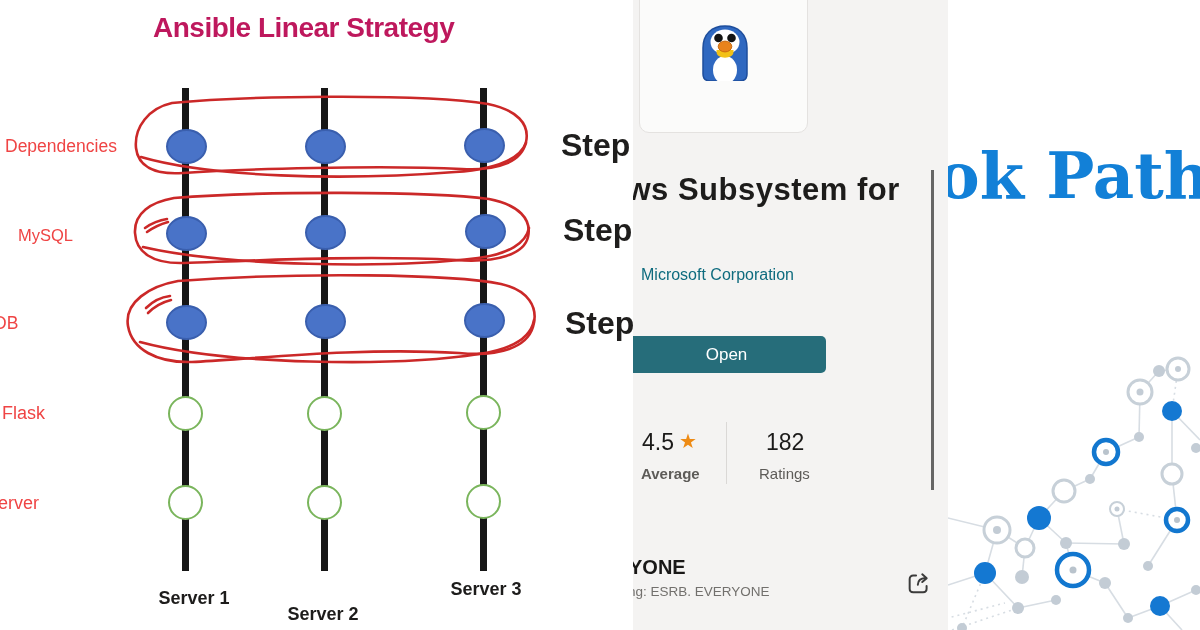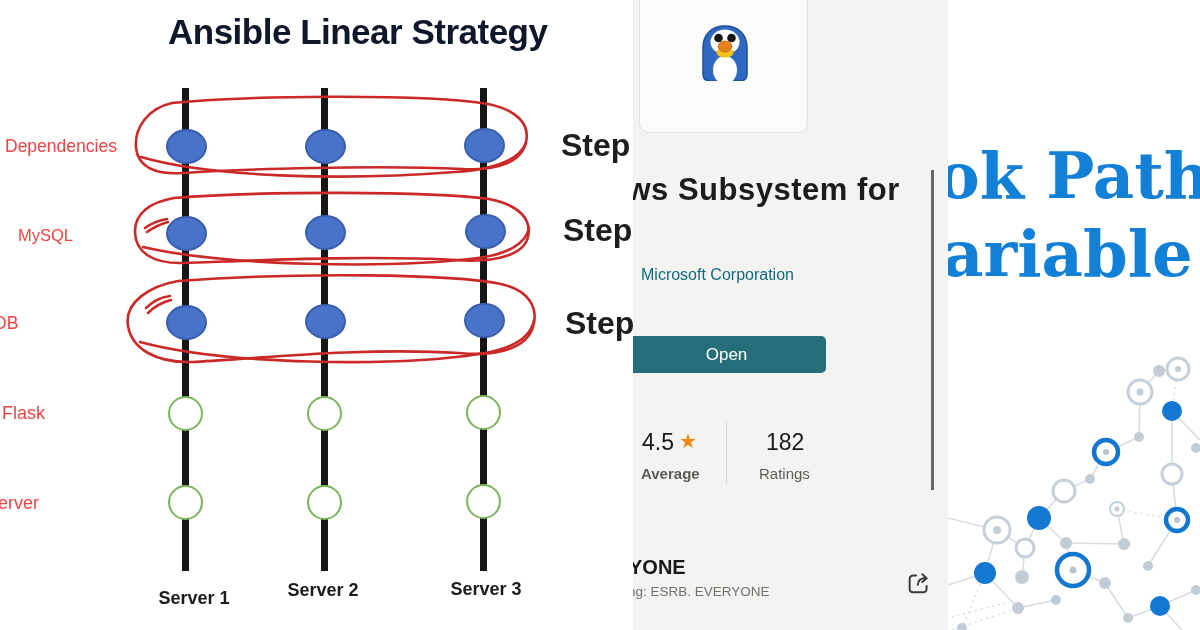--- a/index.html
+++ b/index.html
@@ -1,22 +1,22 @@
 <!DOCTYPE html>
 <html><head>
 <meta charset="utf-8">
 <style>
   html,body{margin:0;padding:0;background:#e9e9e9;}
   .canvas{position:relative;width:1200px;height:630px;overflow:hidden;background:#ffffff;
           font-family:"Liberation Sans",sans-serif;}
   .abs{position:absolute;}
   
   .panel-diagram{left:0;top:0;width:633px;height:630px;background:#ffffff;overflow:hidden;z-index:1;}
-  .diagram-title{left:168px;top:12px;width:390px;font-size:35px;font-weight:800;letter-spacing:-0.5px;
-                 color:#0f172a;white-space:nowrap;}
+  .diagram-title{left:153px;top:12px;width:390px;font-size:28px;font-weight:800;letter-spacing:-0.5px;
+                 color:#be185d;white-space:nowrap;}
   .vline{top:88px;width:7px;height:483px;background:#161616;}
   .dot-blue{width:41px;height:35px;border-radius:50%;background:#4973c8;border:2px solid #3a5fae;box-sizing:border-box;}
   .dot-green{width:35px;height:35px;border-radius:50%;background:#ffffff;border:2px solid #7ab55c;box-sizing:border-box;}
   .row-label{font-weight:400;color:#ef4444;white-space:nowrap;}
   .step-label{font-size:32px;font-weight:800;color:#1f1e1d;white-space:nowrap;}
   .server-label{width:90px;text-align:center;font-size:18px;font-weight:700;color:#1d1c1b;white-space:nowrap;}
   
   .panel-store{left:633px;top:0;width:315px;height:630px;background:#f4f3f2;overflow:hidden;z-index:2;}
   .app-tile{left:6px;top:-14px;width:169px;height:147px;background:#fbfbfa;border:1px solid #e4e2e0;border-radius:10px;box-sizing:border-box;}
   .app-title{font-size:31px;font-weight:700;letter-spacing:0.5px;color:#1d1c1b;white-space:nowrap;}
@@ -84,21 +84,21 @@
     <div class="abs row-label" style="left:18px;top:226px;font-size:16.5px;">MySQL</div>
     <div class="abs row-label" style="left:-6px;top:313px;font-size:17.5px;">DB</div>
     <div class="abs row-label" style="left:2px;top:403px;font-size:18px;">Flask</div>
     <div class="abs row-label" style="left:-2px;top:493px;font-size:18px;">erver</div>
 
     <div class="abs step-label" style="left:561px;top:127px;">Step</div>
     <div class="abs step-label" style="left:563px;top:212px;">Step</div>
     <div class="abs step-label" style="left:565px;top:305px;">Step</div>
 
     <div class="abs server-label" style="left:149px;top:588px;">Server 1</div>
-    <div class="abs server-label" style="left:278px;top:580px;">Server 2</div>
+    <div class="abs server-label" style="left:278px;top:604px;">Server 2</div>
     <div class="abs server-label" style="left:441px;top:579px;">Server 3</div>
   </div>
 
   <div class="abs panel-store">
     <div class="abs app-tile">
       <svg class="abs" style="left:60px;top:36px;" width="50" height="58" viewBox="0 0 50 58">
         <defs>
           <clipPath id="penguinClip">
             <path d="M 3 25 C 3 11, 12 3, 25 3 C 38 3, 47 11, 47 25 L 47 51 C 47 55.5, 44 58, 39.5 58 L 10.5 58 C 6 58, 3 55.5, 3 51 Z"></path>
           </clipPath>
@@ -136,21 +136,20 @@
         <path d="M 11 13.5 C 11.2 9.8, 13.5 8, 17.5 7.8"></path>
         <path d="M 14.8 4.6 L 18.6 7.9 L 14.8 11.2"></path>
       </svg>
     </div>
 
     <div class="abs store-edge-line"></div>
   </div>
 
   <div class="abs panel-banner">
     <div class="abs banner-line" style="left:-11px;top:138px;">ok Path</div>
-    <div class="abs banner-line" style="left:-6px;top:216px;">ariable</div>
 
     <svg class="abs net-decor" width="252" height="278" viewBox="948 352 252 278">
       <g stroke="#d7dde3" stroke-width="1.6" fill="none">
         <path d="M 1178 369 L 1159 371" stroke-dasharray="2 4"></path>
         <path d="M 1159 371 L 1140 392"></path>
         <path d="M 1178 369 L 1172 411" stroke-dasharray="2 4"></path>
         <path d="M 1140 392 L 1139 437"></path>
         <path d="M 1139 437 L 1106 452"></path>
         <path d="M 1172 411 L 1172 474"></path>
         <path d="M 1172 411 L 1200 440"></path>

